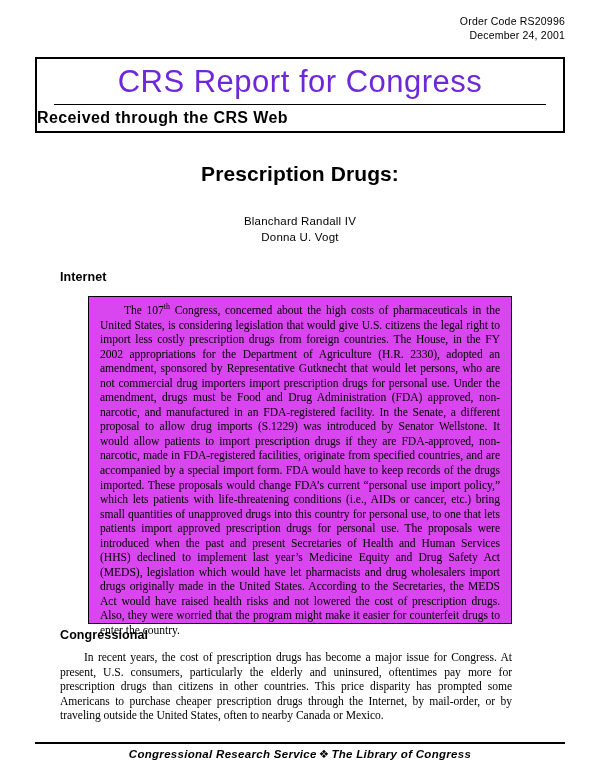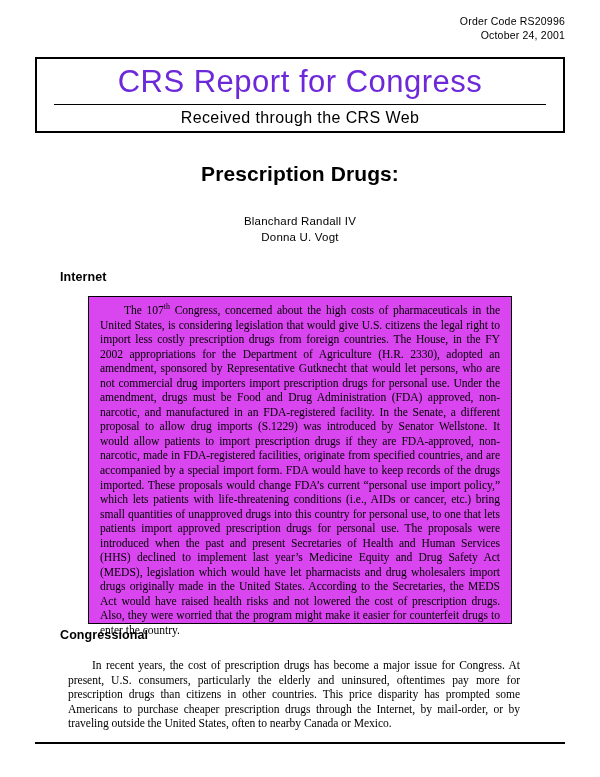--- a/index.html
+++ b/index.html
@@ -65,26 +65,27 @@
     right: 17px;
     top: 45px;
     height: 1px;
     background: #000;
   }
   .banner-sub {
     position: absolute;
     left: 0;
     right: 0;
     top: 47px;
-    text-align: center;
+    text-align: left;
     font-family: "Liberation Sans", sans-serif;
     font-size: 16px;
     line-height: 24px;
     letter-spacing: 0.4px;
     color: #000;
+    font-weight: bold;
   }
 
   
   .doc-title {
     position: absolute;
     left: 60px;
     right: 60px;
     top: 163px;
     text-align: center;
     font-family: "Liberation Sans", sans-serif;
@@ -151,21 +152,21 @@
   .body-para {
     position: absolute;
     left: 60px;
     width: 452px;
     top: 651px;
     font-family: "Liberation Serif", serif;
     font-size: 11.6px;
     line-height: 14.6px;
     text-align: justify;
     text-indent: 24px;
-    margin: 8px;
+    margin: 0;
     letter-spacing: -0.05px;
   }
 
   
   .footer-rule {
     position: absolute;
     left: 35px;
     top: 742px;
     width: 530px;
     height: 2px;
@@ -190,21 +191,21 @@
     padding: 0 2px;
   }
 </style>
 </head>
 <body>
 
 <div class="page">
 
   <div class="order-block">
     <div>Order Code RS20996</div>
-    <div>October 24, 2001</div>
+    <div>December 24, 2001</div>
   </div>
 
   <div class="banner">
     <div class="banner-title">CRS Report for Congress</div>
     <div class="banner-rule"></div>
     <div class="banner-sub">Received through the CRS Web</div>
   </div>
 
   <div class="doc-title">
     <span class="l1">Prescription Drugs:</span>
@@ -219,14 +220,15 @@
 
   <div class="summary-box">
     <p class="summary-text"><span>The 107</span><sup>th</sup><span> Congress, concerned about the high costs of pharmaceuticals in the United States, is considering legislation that would give U.S. citizens the legal right to import less costly prescription drugs from foreign countries. The House, in the FY 2002 appropriations for the Department of Agriculture (H.R. 2330), adopted an amendment, sponsored by Representative Gutknecht that would let persons, who are not commercial drug importers import prescription drugs for personal use.  Under the amendment, drugs must be Food and Drug Administration (FDA) approved, non-narcotic, and manufactured in an FDA-registered facility.  In the Senate, a different proposal to allow drug imports (S.1229) was introduced by Senator Wellstone. It would allow patients to import prescription drugs if they are FDA-approved, non-narcotic, made in FDA-registered facilities, originate from specified countries, and are accompanied by a special import form.  FDA would have to keep records of the drugs imported.  These proposals would change FDA’s current “personal use import policy,” which lets patients with life-threatening conditions (i.e., AIDs or cancer, etc.) bring small quantities of unapproved drugs into this country for personal use, to one that lets patients import approved prescription drugs for personal use.  The proposals were introduced when the past and present Secretaries of Health and Human Services (HHS) declined to implement last year’s Medicine Equity and Drug Safety Act (MEDS), legislation which would have let pharmacists and drug wholesalers import drugs originally made in the United States. According to the Secretaries, the MEDS Act would have raised health risks and not lowered the cost of prescription drugs.  Also, they were worried that the program might make it easier for counterfeit drugs to enter the country.</span></p>
   </div>
 
   <div class="heading" id="introduction-heading">Congressional</div>
 
   <p class="body-para">In recent years, the cost of prescription drugs has become a major issue for Congress. At present, U.S. consumers, particularly the elderly and uninsured, oftentimes pay more for prescription drugs than citizens in other countries.  This price disparity has prompted some Americans to purchase cheaper prescription drugs through the Internet, by mail-order, or by traveling outside the United States, often to nearby Canada or Mexico.</p>
 
   <div class="footer-rule"></div>
+  <div class="footer-text"><span>Congressional Research Service</span><span class="sep">❖</span><span>The Library of Congress</span></div>
 
 </div>
 
 </body></html>

